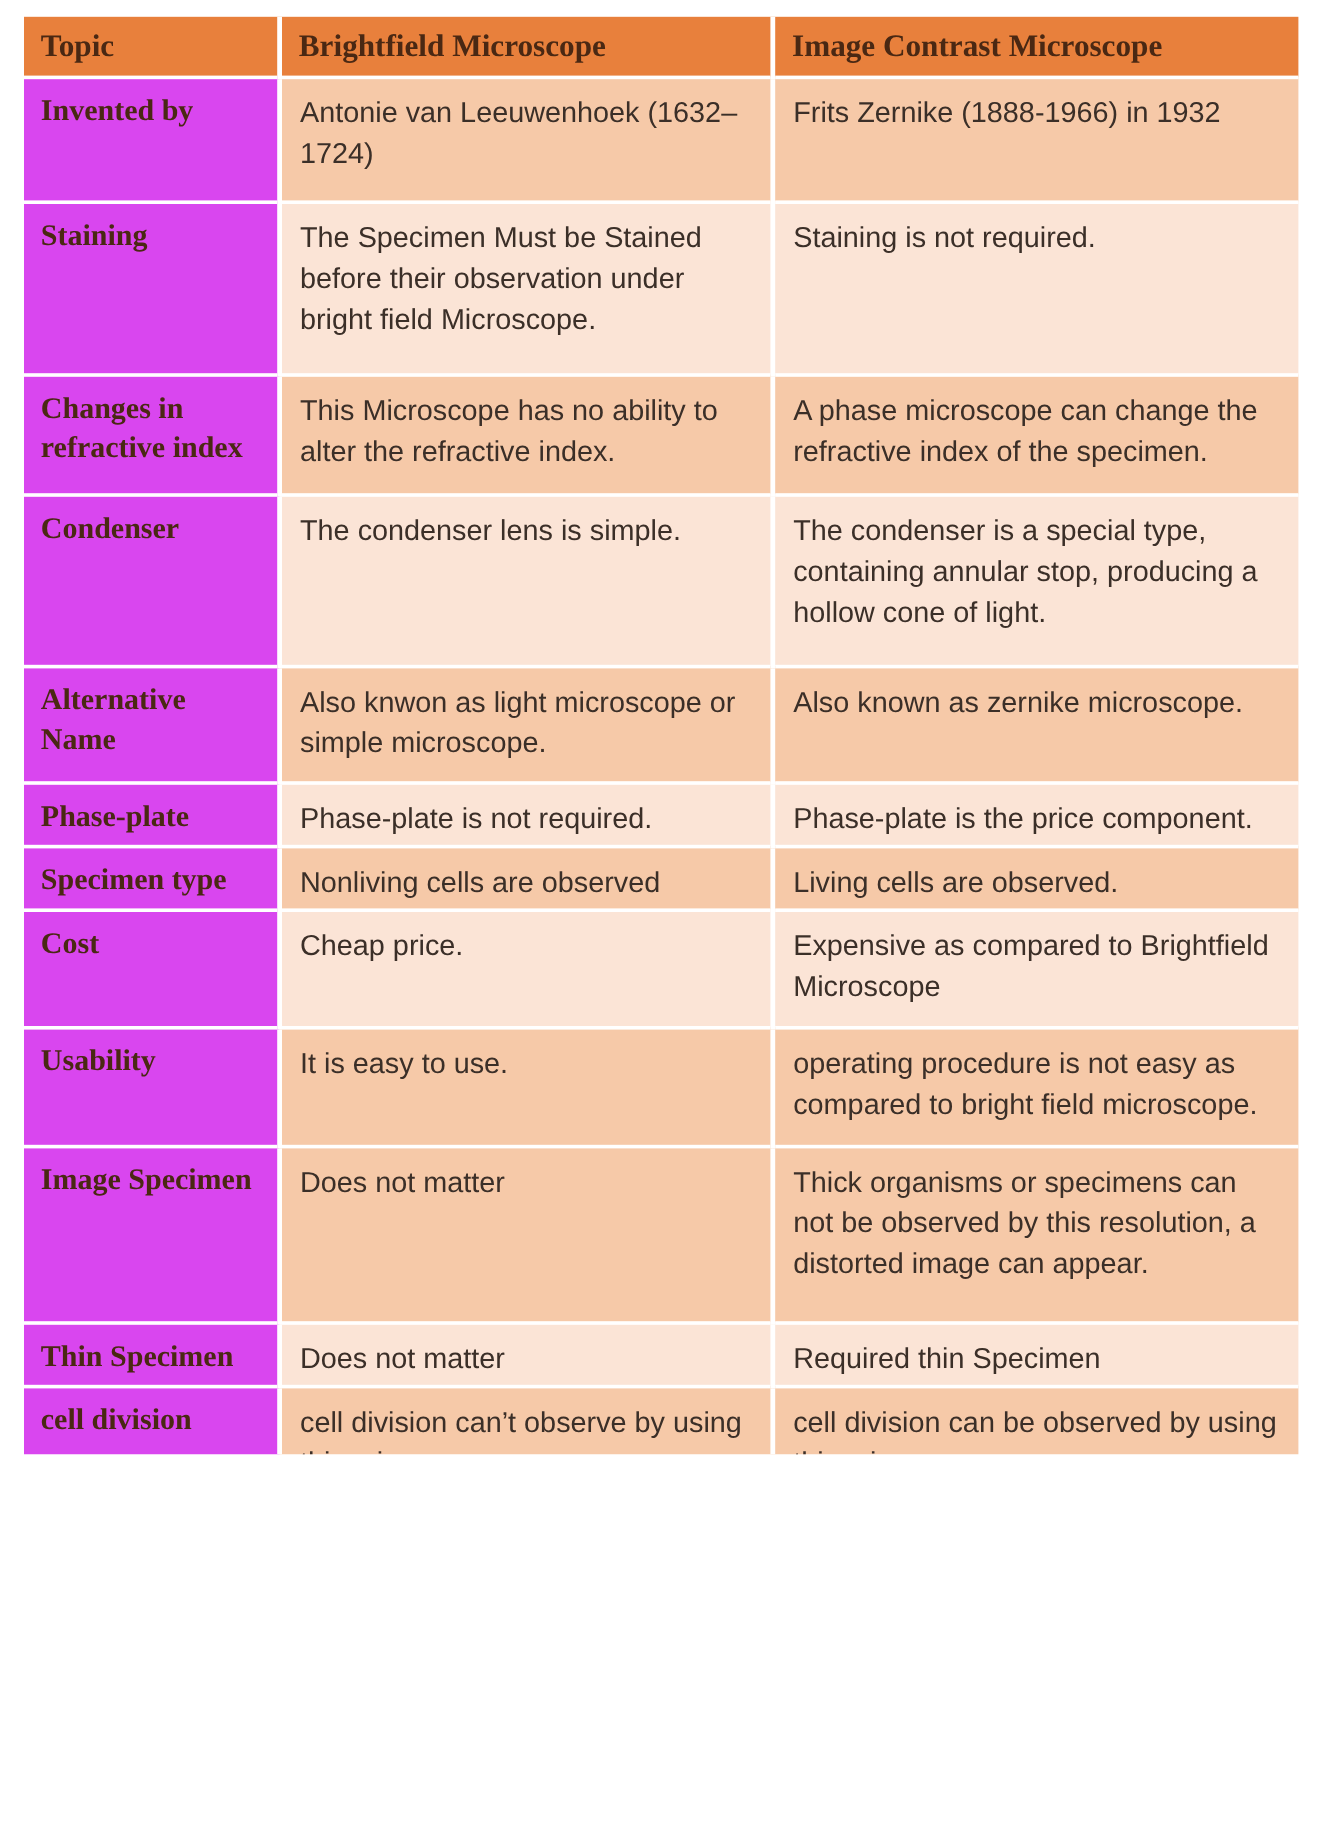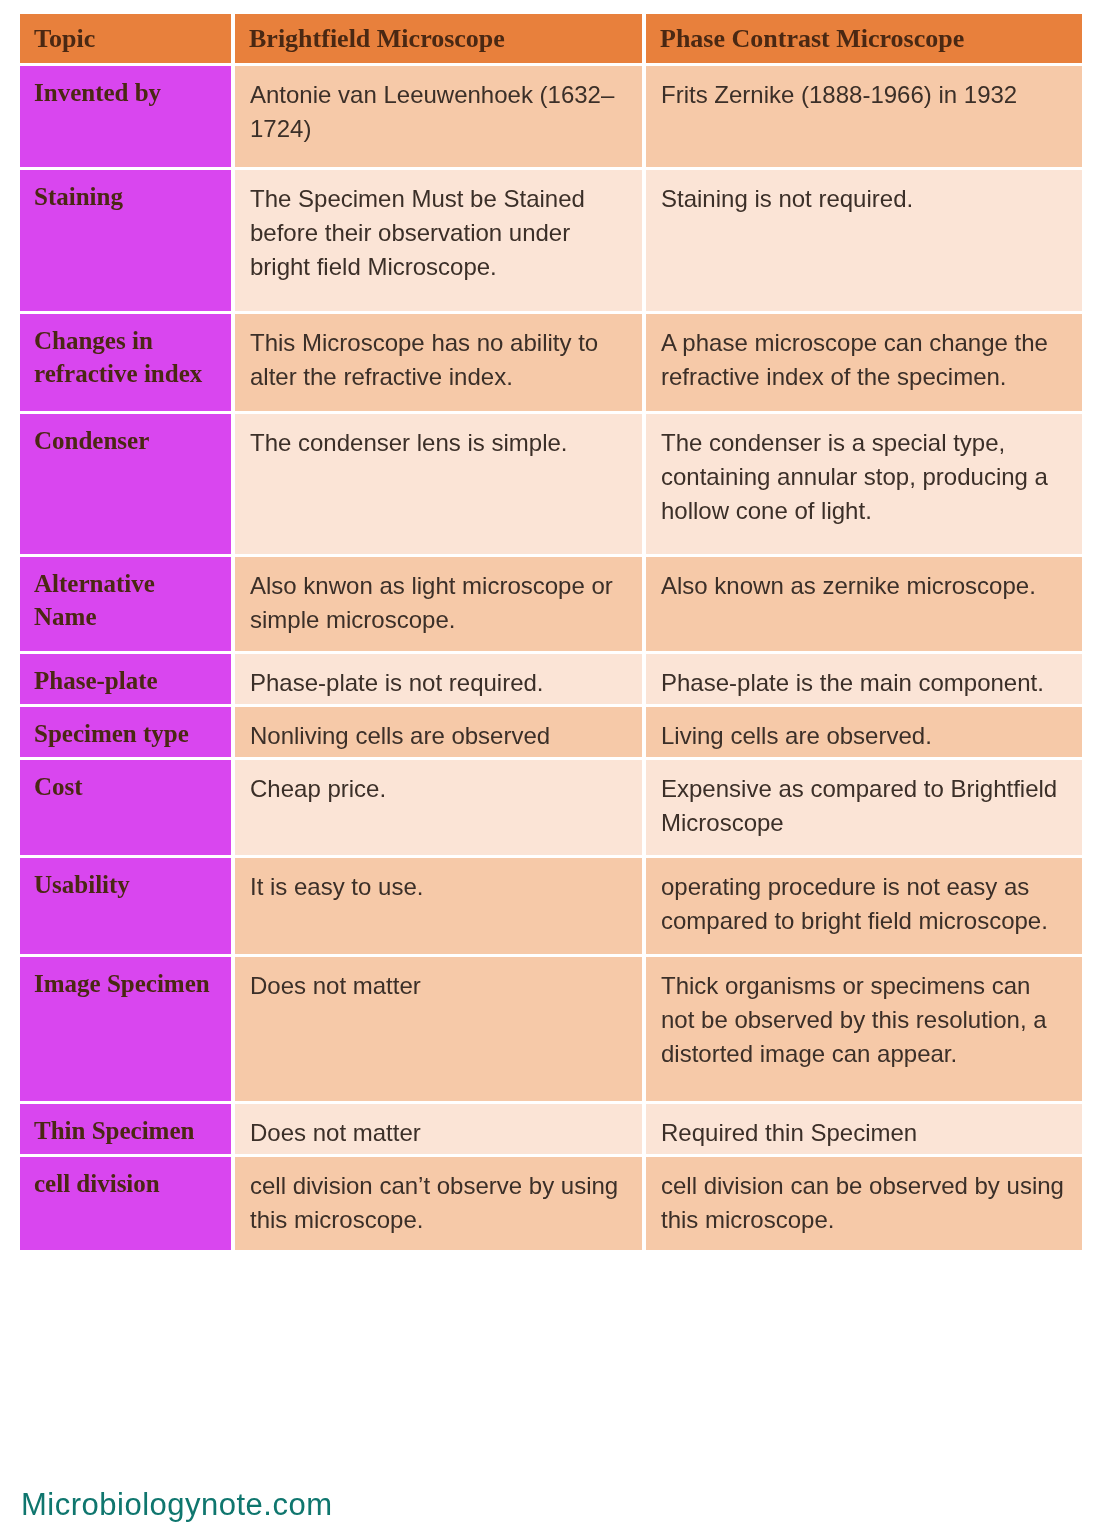--- a/index.html
+++ b/index.html
@@ -1,18 +1,18 @@
 <!DOCTYPE html>
 <html><head>
 <meta charset="utf-8">
 <style>
   html, body { margin:0; padding:0; background:#ffffff; }
   .page {
     position:relative;
-    width:1107px; height:1536px;
+    width:1107px; height:1212px;
     background:#ffffff;
     font-family:"Liberation Sans", sans-serif;
     overflow:hidden;
   }
   table.cmp {
     position:absolute; left:20px; top:14px;
     width:1062px;
     border-collapse:collapse;
     table-layout:fixed;
   }
@@ -66,21 +66,21 @@
   <table class="cmp">
     <colgroup>
       <col style="width:213px">
       <col style="width:411px">
       <col style="width:438px">
     </colgroup>
     <thead>
       <tr style="height:50px">
         <th>Topic</th>
         <th>Brightfield Microscope</th>
-        <th>Phase Contrast Microscope</th>
+        <th>Image Contrast Microscope</th>
       </tr>
     </thead>
     <tbody>
       <tr class="dark" style="height:104px">
         <th>Invented by</th>
         <td>Antonie van Leeuwenhoek (1632–1724)</td>
         <td>Frits Zernike (1888-1966) in 1932</td>
       </tr>
       <tr class="light" style="height:144px">
         <th>Staining</th>
@@ -98,21 +98,21 @@
         <td>The condenser is a special type, containing annular stop, producing a hollow cone of light.</td>
       </tr>
       <tr class="dark" style="height:97px">
         <th>Alternative Name</th>
         <td>Also knwon as light microscope or simple microscope.</td>
         <td>Also known as zernike microscope.</td>
       </tr>
       <tr class="light" style="height:50px">
         <th>Phase-plate</th>
         <td>Phase-plate is not required.</td>
-        <td>Phase-plate is the main component.</td>
+        <td>Phase-plate is the price component.</td>
       </tr>
       <tr class="dark" style="height:48px">
         <th>Specimen type</th>
         <td>Nonliving cells are observed</td>
         <td>Living cells are observed.</td>
       </tr>
       <tr class="light" style="height:98px">
         <th>Cost</th>
         <td>Cheap price.</td>
         <td>Expensive as compared to Brightfield Microscope</td>

